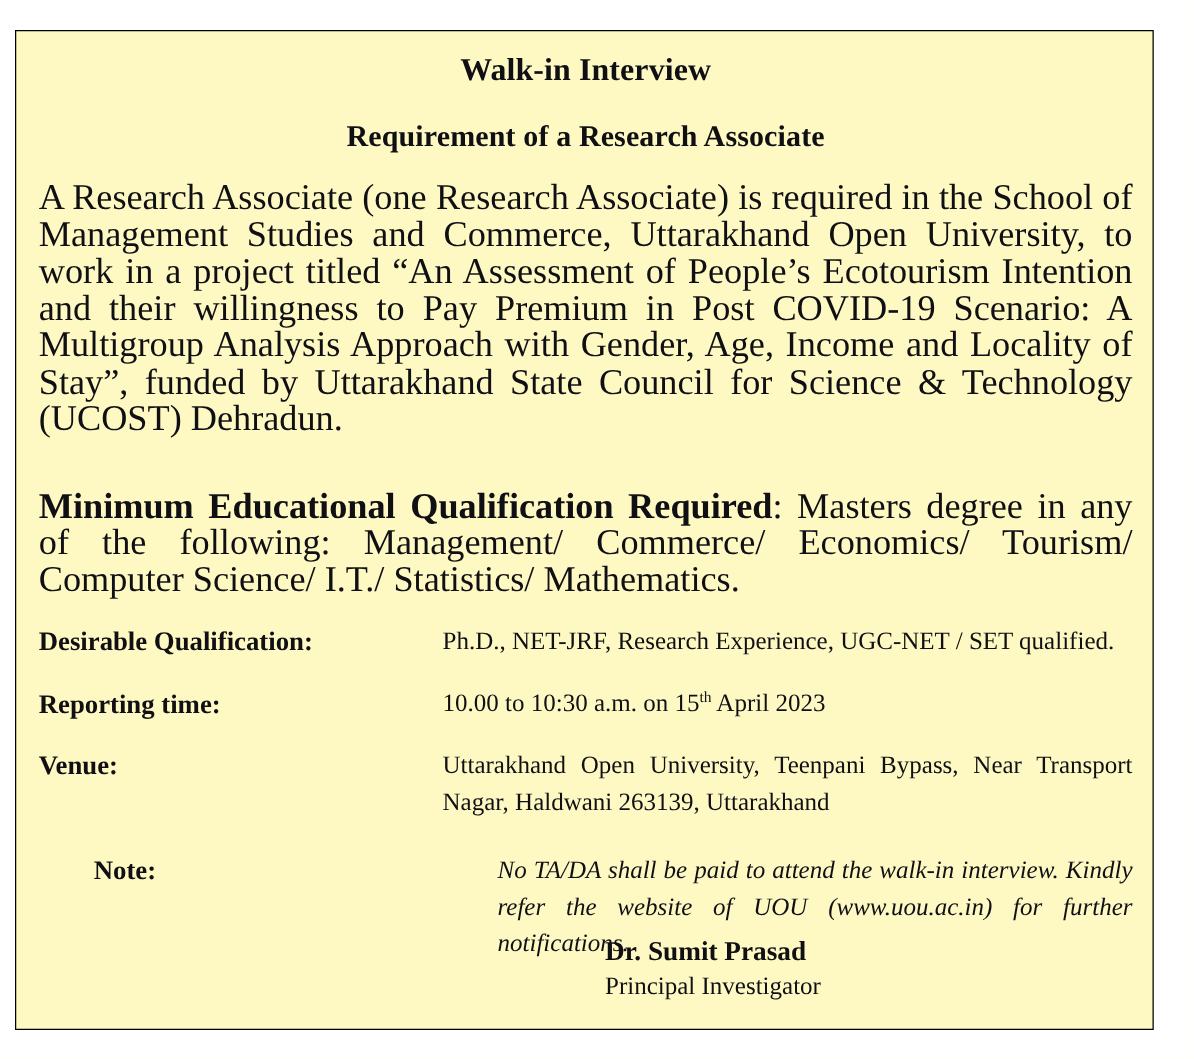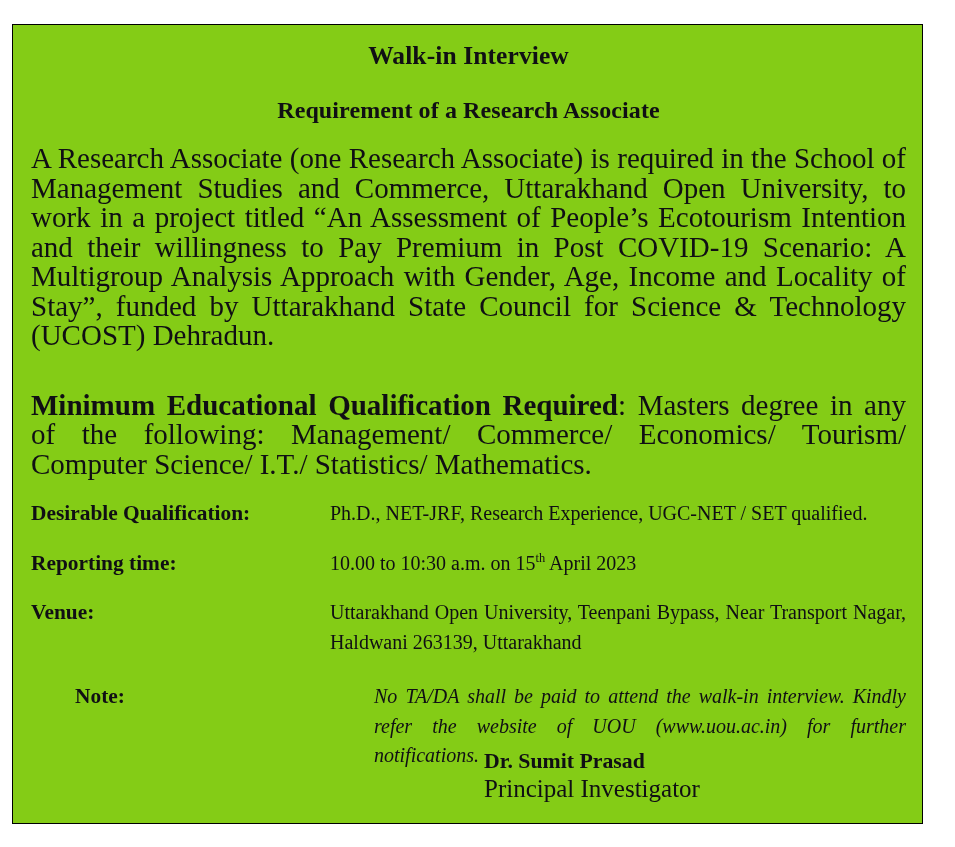--- a/index.html
+++ b/index.html
@@ -17,21 +17,21 @@
   }
 
   .page-frame {
     position: absolute;
     left: 12px;
     top: 24px;
     width: 911px;
     height: 800px;
     border: 1.6px solid #000000;
     box-sizing: border-box;
-    background: #84cc16;
+    background: #fef9c3;
   }
 
   .page-inner {
     position: absolute;
     left: 18px;
     top: 4px;
     width: 875px;
     height: 790px;
   }
 
@@ -66,20 +66,21 @@
   }
   .lbl-strong {
     font-weight: bold;
   }
 
   
   .detail-row {
     display: flex;
     align-items: flex-start;
     margin-top: 20px;
+    gap: 24px;
   }
   .detail-row.note-row {
     margin-top: 25px;
     margin-left: 44px;
   }
   .detail-label {
     flex: 0 0 auto;
     width: 299px;
     font-weight: bold;
     font-size: 21.4px;
@@ -112,21 +113,21 @@
     bottom: 16px;
     width: 420px;
     text-align: left;
   }
   .sig-name {
     font-weight: bold;
     font-size: 21.8px;
     line-height: 28px;
   }
   .sig-role {
-    font-size: 25px;
+    font-size: 20px;
     line-height: 28px;
   }
 </style>
 </head>
 <body>
 
 <div class="page-frame">
   <div class="page-inner">
 
     <div class="doc-title-1">Walk-in Interview</div>

